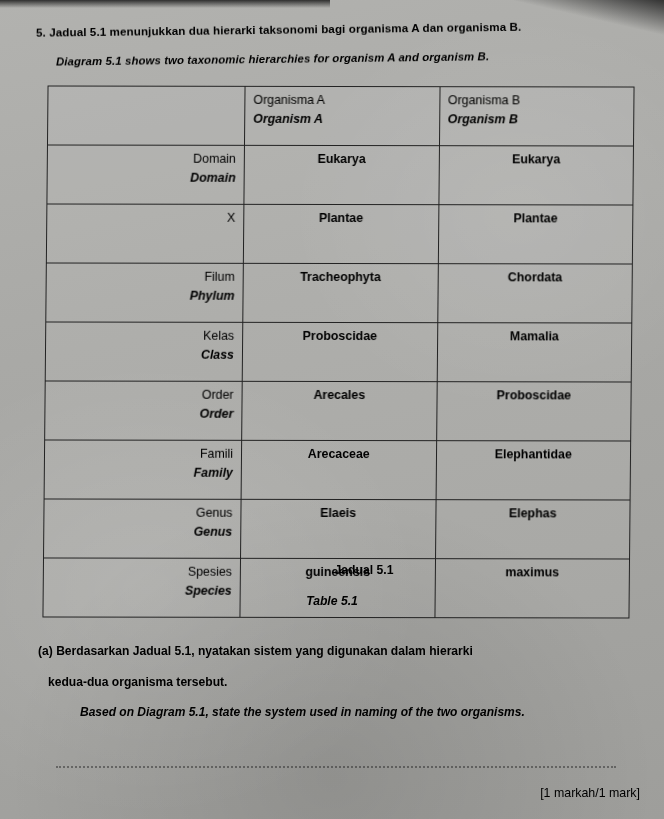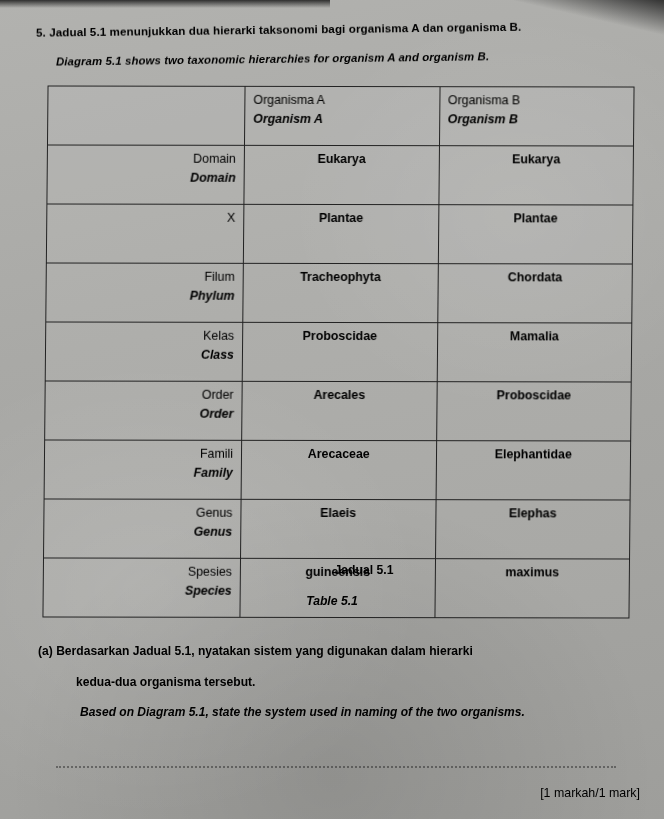--- a/index.html
+++ b/index.html
@@ -108,21 +108,21 @@
   .caption-en { top: 594px; font-style: italic; font-weight: bold; }
 
   .q-my {
     position: absolute;
     left: 38px; top: 645px;
     width: 600px;
     font-size: 12.1px;
     font-weight: bold;
     line-height: 1.0;
   }
-  .q-my .l2 { display: block; margin: 19px 0 0 38px; }
+  .q-my .l2 { display: block; margin: 19px 0 0 10px; }
   .q-en {
     position: absolute;
     left: 80px; top: 705px;
     width: 580px;
     font-size: 12px;
     font-style: italic;
     font-weight: bold;
   }
   .ans-line {
     position: absolute;

